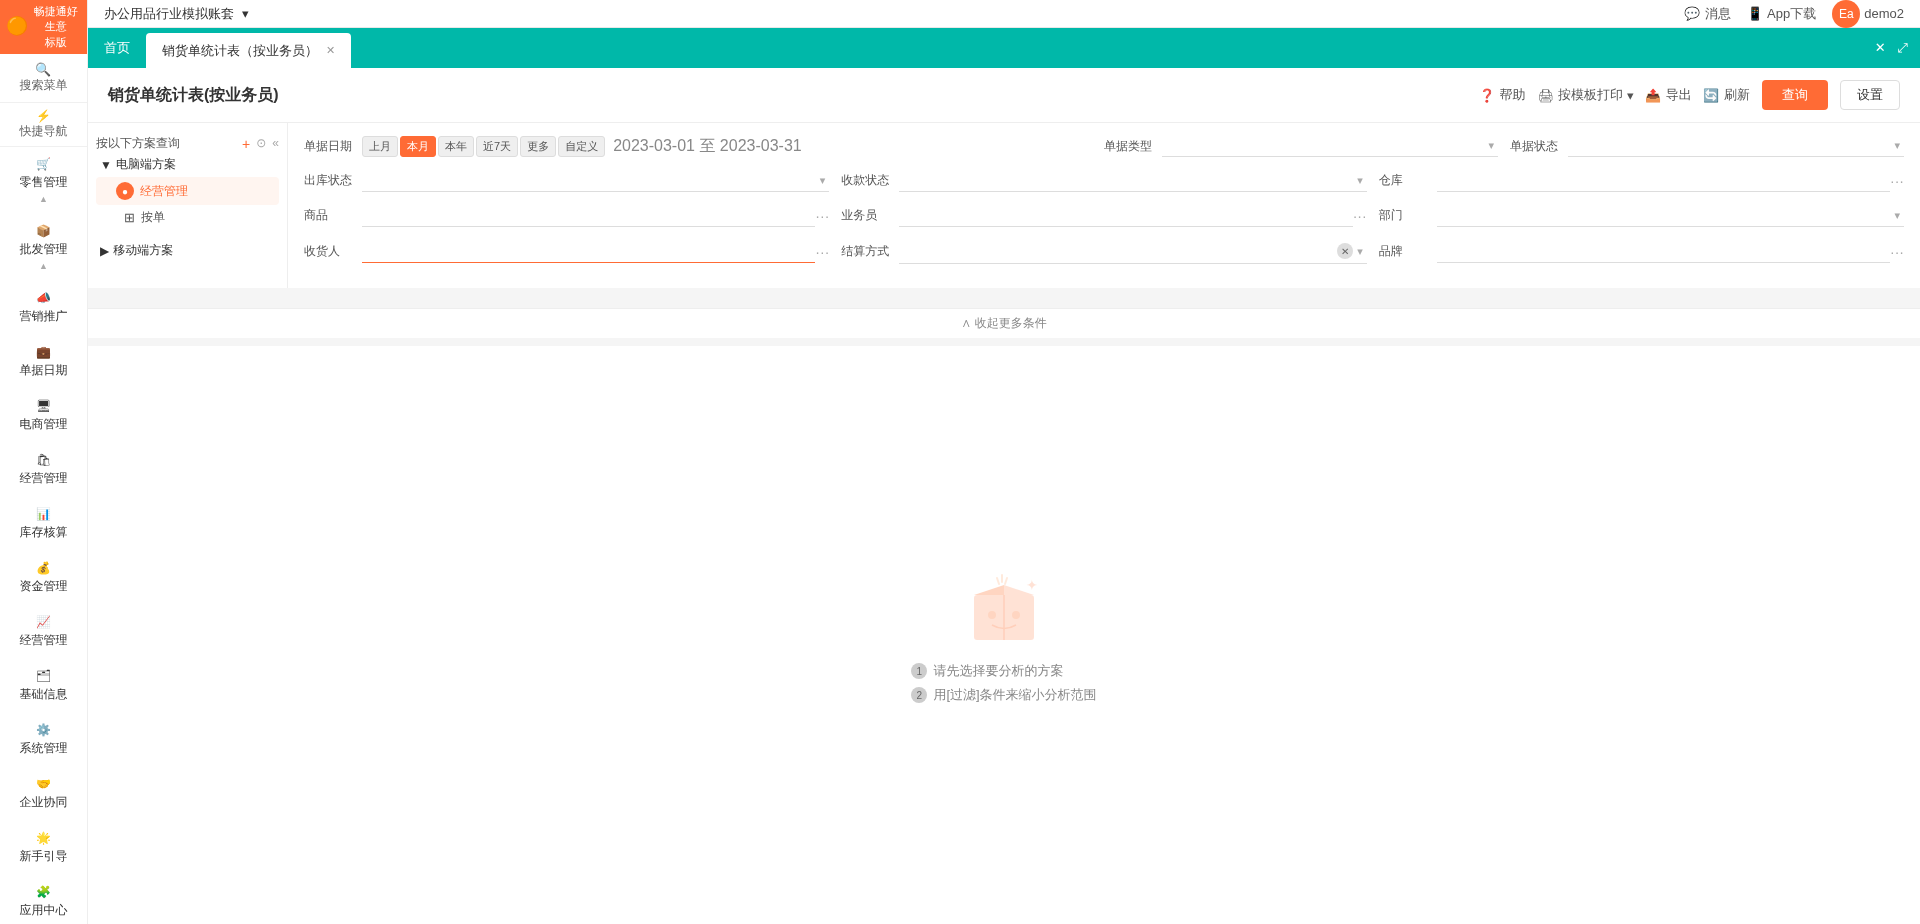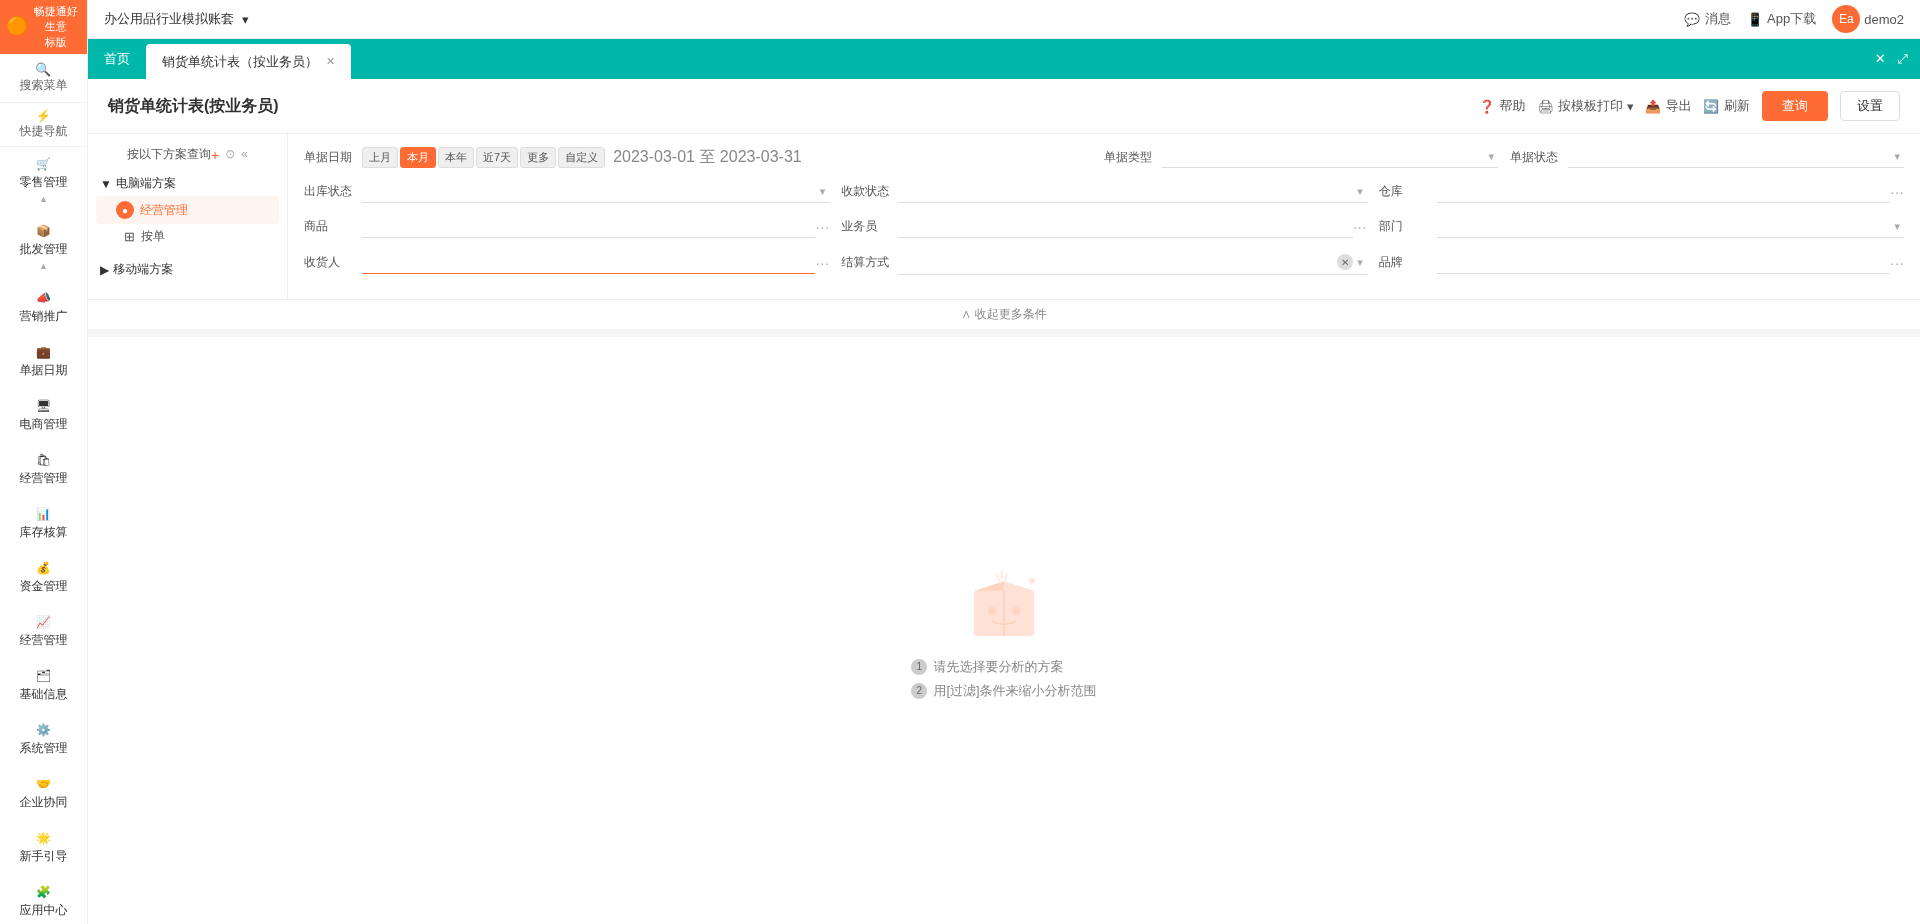--- a/index.html
+++ b/index.html
@@ -63,21 +63,21 @@
     
     .main-content {
       flex: 1;
       display: flex;
       flex-direction: column;
       overflow: hidden;
     }
 
     
     .top-header {
-      height: 39px;
+      height: 28px;
       background: #fff;
       border-bottom: 1px solid #e8e8e8;
       display: flex;
       align-items: center;
       justify-content: space-between;
       padding: 0 16px;
     }
     .top-header-left {
       display: flex;
       align-items: center;
@@ -197,22 +197,22 @@
     
     .left-panel {
       width: 200px;
       flex-shrink: 0;
       border-right: 1px solid #eee;
       padding: 12px 8px;
     }
     .left-panel-header {
       display: flex;
       align-items: center;
-      justify-content: center;
-      margin-bottom: 8px;
+      justify-content: space-between;
+      margin-bottom: 0;
       font-size: 12px;
       color: #555;
     }
     .left-panel-header .icon-btns {
       display: flex; gap: 6px; color: #aaa;
     }
     .tree-section { margin-bottom: 4px; }
     .tree-section-title {
       display: flex; align-items: center; gap: 4px;
       font-size: 12px; color: #333; padding: 4px 4px;
@@ -319,20 +319,21 @@
       color: #666; font-size: 10px; cursor: pointer;
     }
     .collapse-bar {
       text-align: center;
       padding: 6px;
       color: #888;
       font-size: 12px;
       cursor: pointer;
       background: #fff;
       border-top: 1px solid #eee;
+      margin-top: 20px;
     }
 
     
     .empty-state {
       flex: 1;
       display: flex;
       align-items: center;
       justify-content: center;
       background: #fff;
       margin-top: 8px;

